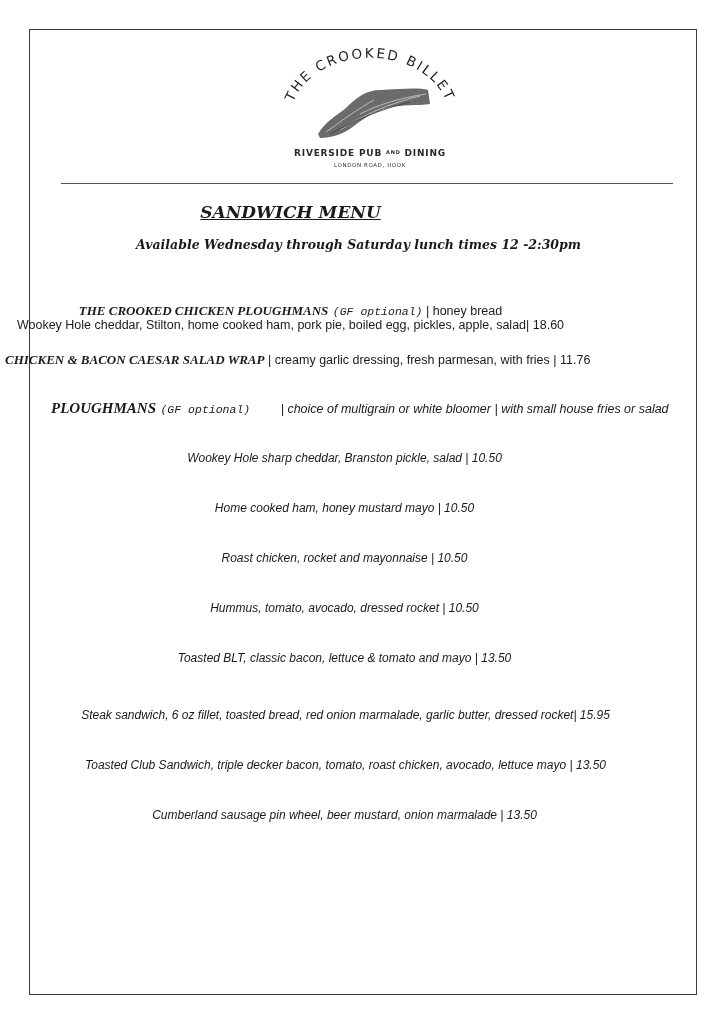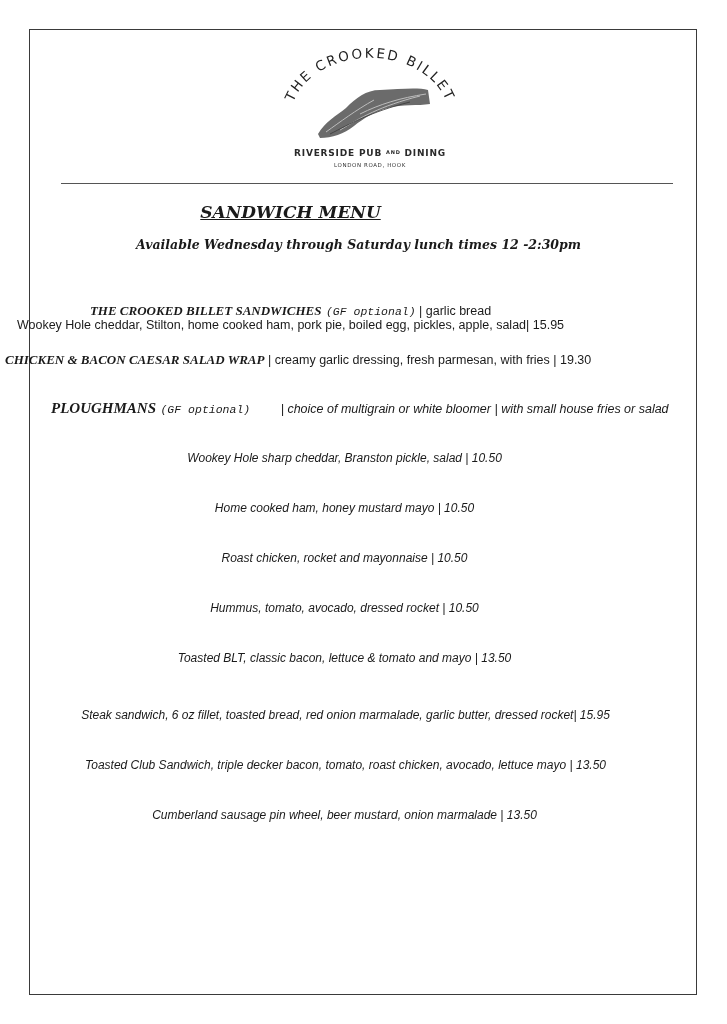--- a/index.html
+++ b/index.html
@@ -44,27 +44,27 @@
     <text x="100" y="133" text-anchor="middle" font-family="DejaVu Sans, sans-serif" font-size="5.5" letter-spacing="0.6" fill="#333">LONDON ROAD, HOOK</text>
   </svg>
 </div>
 
 <div class="rule"></div>
 
 <div class="abs title">SANDWICH MENU</div>
 <div class="abs subtitle">Available Wednesday through Saturday lunch times 12 -2:30pm</div>
 
 <div class="abs" style="top:301px;">
-  <span class="feat-name">THE CROOKED BILLET SANDWICHES</span>
-  <span class="gf">(GF optional)</span><span class="plain"> | garlic bread</span>
+  <span class="feat-name">THE CROOKED CHICKEN PLOUGHMANS</span>
+  <span class="gf">(GF optional)</span><span class="plain"> | honey bread</span>
 </div>
-<div class="abs plain" style="top:318px;">Wookey Hole cheddar, Stilton, home cooked ham, pork pie, boiled egg, pickles, apple, salad| 15.95</div>
+<div class="abs plain" style="top:318px;">Wookey Hole cheddar, Stilton, home cooked ham, pork pie, boiled egg, pickles, apple, salad| 18.60</div>
 
 <div class="abs" style="top:350px; left:5px;">
-  <span class="feat-name">CHICKEN &amp; BACON CAESAR SALAD WRAP</span><span class="plain"> | creamy garlic dressing, fresh parmesan, with fries | 19.30</span>
+  <span class="feat-name">CHICKEN &amp; BACON CAESAR SALAD WRAP</span><span class="plain"> | creamy garlic dressing, fresh parmesan, with fries | 11.76</span>
 </div>
 
 <div class="section">
   <span class="sname">PLOUGHMANS</span>
   <span class="gf">(GF optional)</span><span class="item" style="font-size:12.5px;"> | choice of multigrain or white bloomer | with small house fries or salad</span>
 </div>
 
 <div class="abs item" style="top:451px; left:27px;">Wookey Hole sharp cheddar, Branston pickle, salad | 10.50</div>
 <div class="abs item" style="top:501px; left:27px;">Home cooked ham, honey mustard mayo | 10.50</div>
 <div class="abs item" style="top:551px; left:27px;">Roast chicken, rocket and mayonnaise | 10.50</div>

